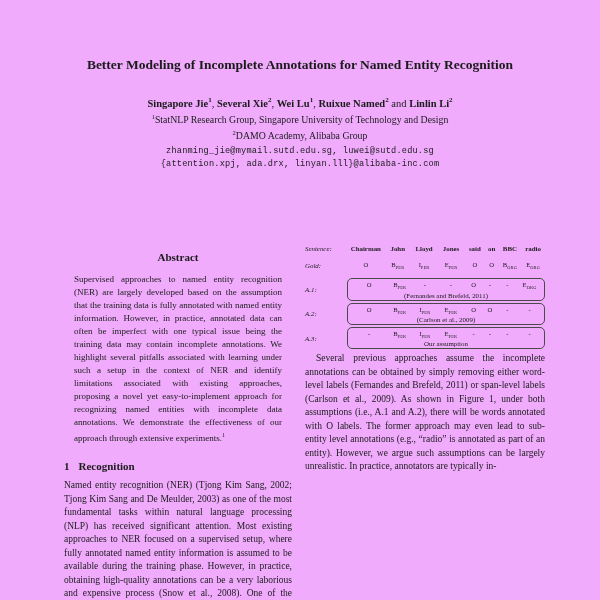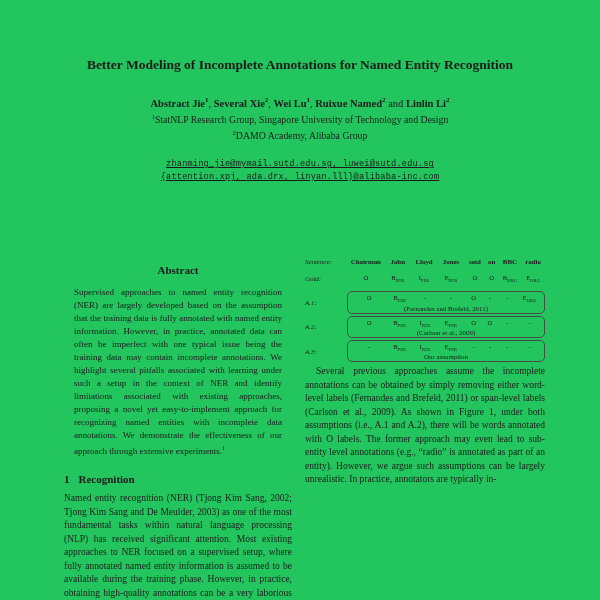--- a/index.html
+++ b/index.html
@@ -1,29 +1,29 @@
 <!DOCTYPE html>
 <html><head>
 <meta charset="utf-8">
 <style>
   html, body { margin: 0; padding: 0; background: #ffffff; }
   .page {
     width: 600px; height: 600px; overflow: hidden; position: relative;
-    background: #22c55e; color: #1b1b1b;
+    background: #f0abfc; color: #1b1b1b;
     font-family: "Liberation Serif", serif;
   }
   
   .header { padding-top: 56px; text-align: center; }
   .title { font-size: 13.5px; font-weight: bold; line-height: 17px; padding: 0 60px; }
   .authors { margin-top: 21px; font-size: 10.5px; font-weight: bold; line-height: 13px; }
   .authors sup { font-weight: bold; font-size: 7px; }
   .author-sep { font-weight: normal; }
   .affiliations { font-size: 9.8px; line-height: 13px; }
   .affiliations sup { font-size: 6.5px; }
-  .emails { margin-top: 16px; font-family: "Liberation Mono", monospace; font-size: 8.6px; line-height: 13px; letter-spacing: 0.2px; text-decoration: underline; }
+  .emails { margin-top: 3px; font-family: "Liberation Mono", monospace; font-size: 8.6px; line-height: 13px; letter-spacing: 0.2px; }
   
   .columns { display: flex; margin-top: 72px; padding-left: 64px; gap: 13px; }
   .col-left  { width: 228px; flex: none; }
   .col-right { width: 240px; flex: none; }
   
   .abstract-heading { text-align: center; font-size: 11px; font-weight: bold; margin-top: 8px; }
   .abstract-text {
     margin-top: 10px; padding: 0 10px; font-size: 9px; line-height: 13px;
     text-align: justify;
   }
@@ -55,21 +55,21 @@
   .fig-note { text-align: center; font-size: 6.9px; margin-top: 1px; }
   .fig-caption { margin-top: 13px; font-size: 8.8px; line-height: 11.4px; text-align: justify; }
   .col-right .body-first { margin-top: 25px; }
 </style>
 </head>
 <body>
 
 <div class="page">
   <div class="header">
     <div class="title">Better Modeling of Incomplete Annotations for Named Entity Recognition</div>
-    <div class="authors"><span>Abstract Jie</span><sup>1</sup><span class="author-sep">, </span><span>Several Xie</span><sup>2</sup><span class="author-sep">, </span><span>Wei Lu</span><sup>1</sup><span class="author-sep">, </span><span>Ruixue Named</span><sup>2</sup><span class="author-sep"> and </span><span>Linlin Li</span><sup>2</sup></div>
+    <div class="authors"><span>Singapore Jie</span><sup>1</sup><span class="author-sep">, </span><span>Several Xie</span><sup>2</sup><span class="author-sep">, </span><span>Wei Lu</span><sup>1</sup><span class="author-sep">, </span><span>Ruixue Named</span><sup>2</sup><span class="author-sep"> and </span><span>Linlin Li</span><sup>2</sup></div>
     <div class="affiliations">
         <div><sup>1</sup>StatNLP Research Group, Singapore University of Technology and Design</div>
         <div><sup>2</sup>DAMO Academy, Alibaba Group</div>
       </div>
     <div class="emails">
         <div>zhanming_jie@mymail.sutd.edu.sg, luwei@sutd.edu.sg</div>
         <div>{attention.xpj, ada.drx, linyan.lll}@alibaba-inc.com</div>
       </div>
   </div>
 

